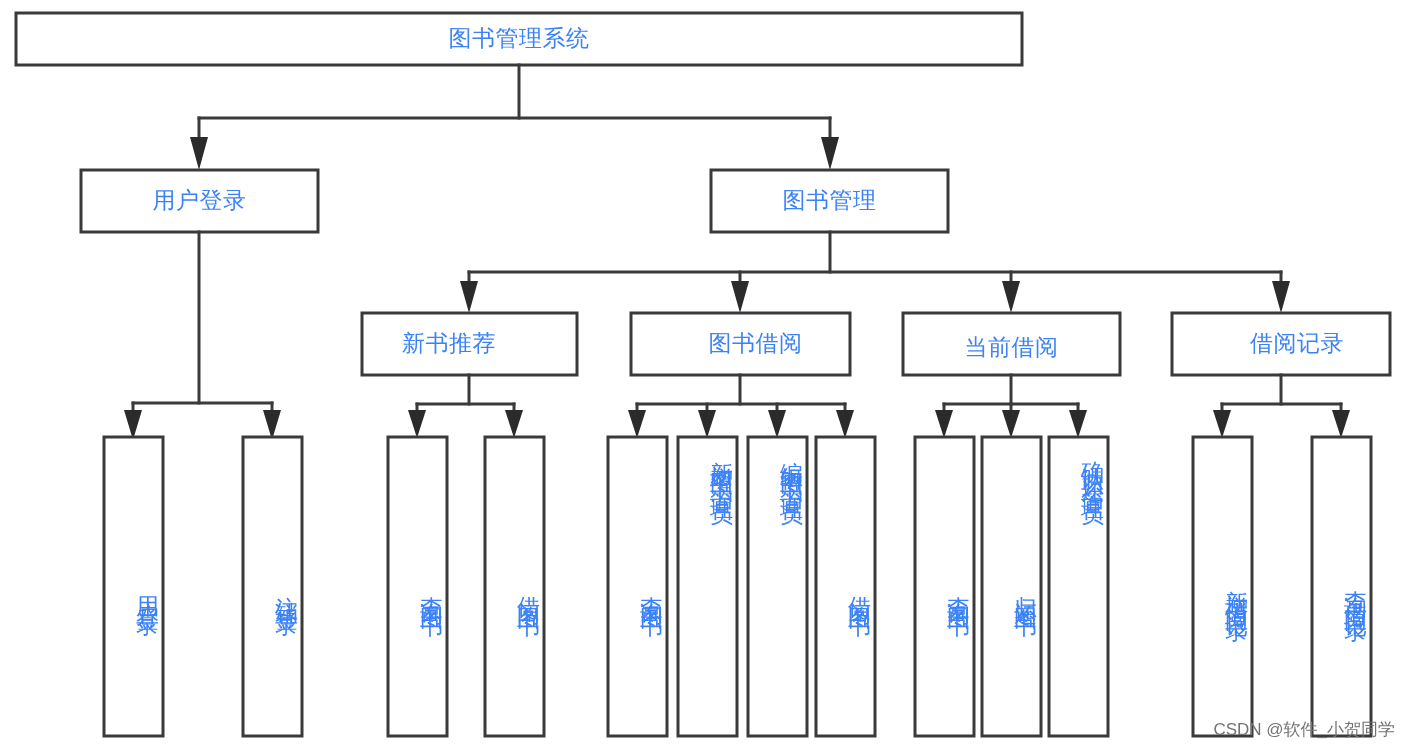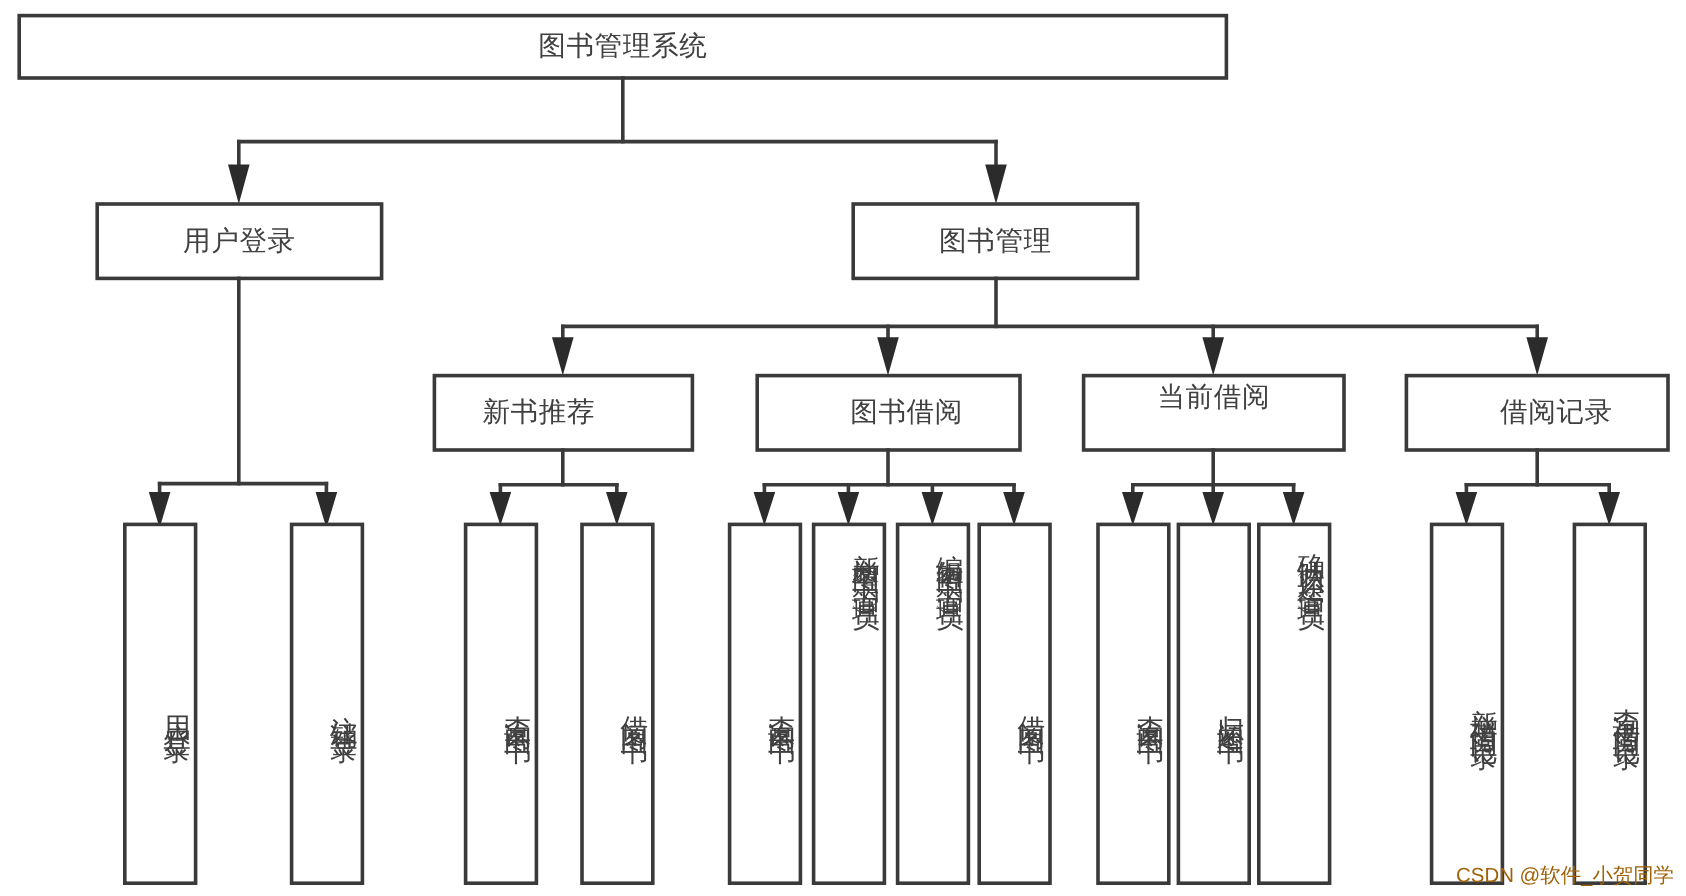--- a/index.html
+++ b/index.html
@@ -37,21 +37,21 @@
   }
   .arrow-head {
     fill: #2b2b2b;
     stroke: none;
   }
   .node-label {
     position: absolute;
     display: flex;
     align-items: center;
     justify-content: center;
-    color: #404040;
+    color: #3b82f6;
     font-family: "Liberation Sans", "DejaVu Sans", sans-serif;
     letter-spacing: 0.5px;
     pointer-events: none;
     user-select: none;
   }
   .h-label {
     font-size: 23px;
     line-height: 1.1;
     white-space: nowrap;
   }
@@ -68,21 +68,21 @@
     box-sizing: border-box;
   }
   .v-label.top-align {
     justify-content: flex-start;
   }
   .watermark {
     position: absolute;
     right: 10px;
     bottom: 6px;
     font-size: 17px;
-    color: #a16207;
+    color: #737373;
     font-family: "Liberation Sans", "DejaVu Sans", sans-serif;
     white-space: nowrap;
     user-select: none;
   }
 </style>
 </head>
 <body>
 
 <div id="canvas">
 
@@ -181,21 +181,21 @@
   <div class="node-label h-label" style="left:16px; top:13px; width:1006px; height:52px;">图书管理系统</div>
 
   <div class="node-label h-label" style="left:81px; top:170px; width:237px; height:62px;">用户登录</div>
 
   <div class="node-label h-label" style="left:711px; top:170px; width:237px; height:62px;">图书管理</div>
 
   <div class="node-label h-label" style="left:362px; top:313px; width:174px; height:62px;">新书推荐</div>
 
   <div class="node-label h-label" style="left:631px; top:313px; width:219px; height:62px;padding-left:15px;">图书借阅</div>
 
-  <div class="node-label h-label" style="left:903px; top:300px; width:217px; height:62px;">当前借阅</div>
+  <div class="node-label h-label" style="left:903px; top:317px; width:217px; height:62px;">当前借阅</div>
 
   <div class="node-label h-label" style="left:1188px; top:313px; width:218px; height:62px;">借阅记录</div>
 
   <div class="node-label v-label" style="left:104px; top:437px; width:59px; height:299px;">用户登录</div>
   <div class="node-label v-label" style="left:243px; top:437px; width:59px; height:299px;">注销登录</div>
 
   <div class="node-label v-label" style="left:388px; top:437px; width:59px; height:299px;">查询图书</div>
   <div class="node-label v-label" style="left:485px; top:437px; width:59px; height:299px;">借阅图书</div>
 
   <div class="node-label v-label" style="left:608px; top:437px; width:59px; height:299px;">查询图书</div>

